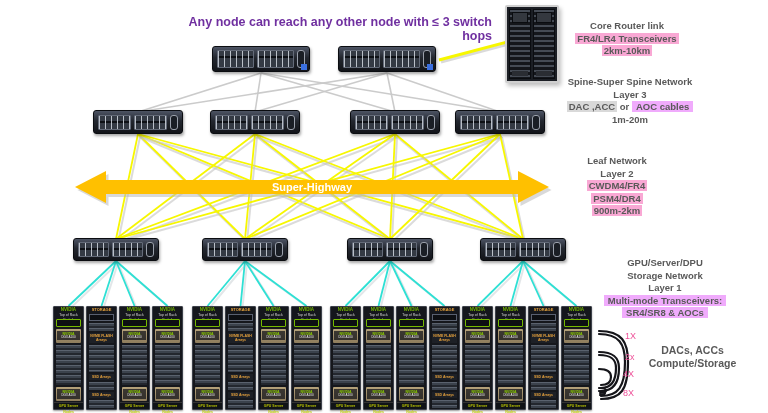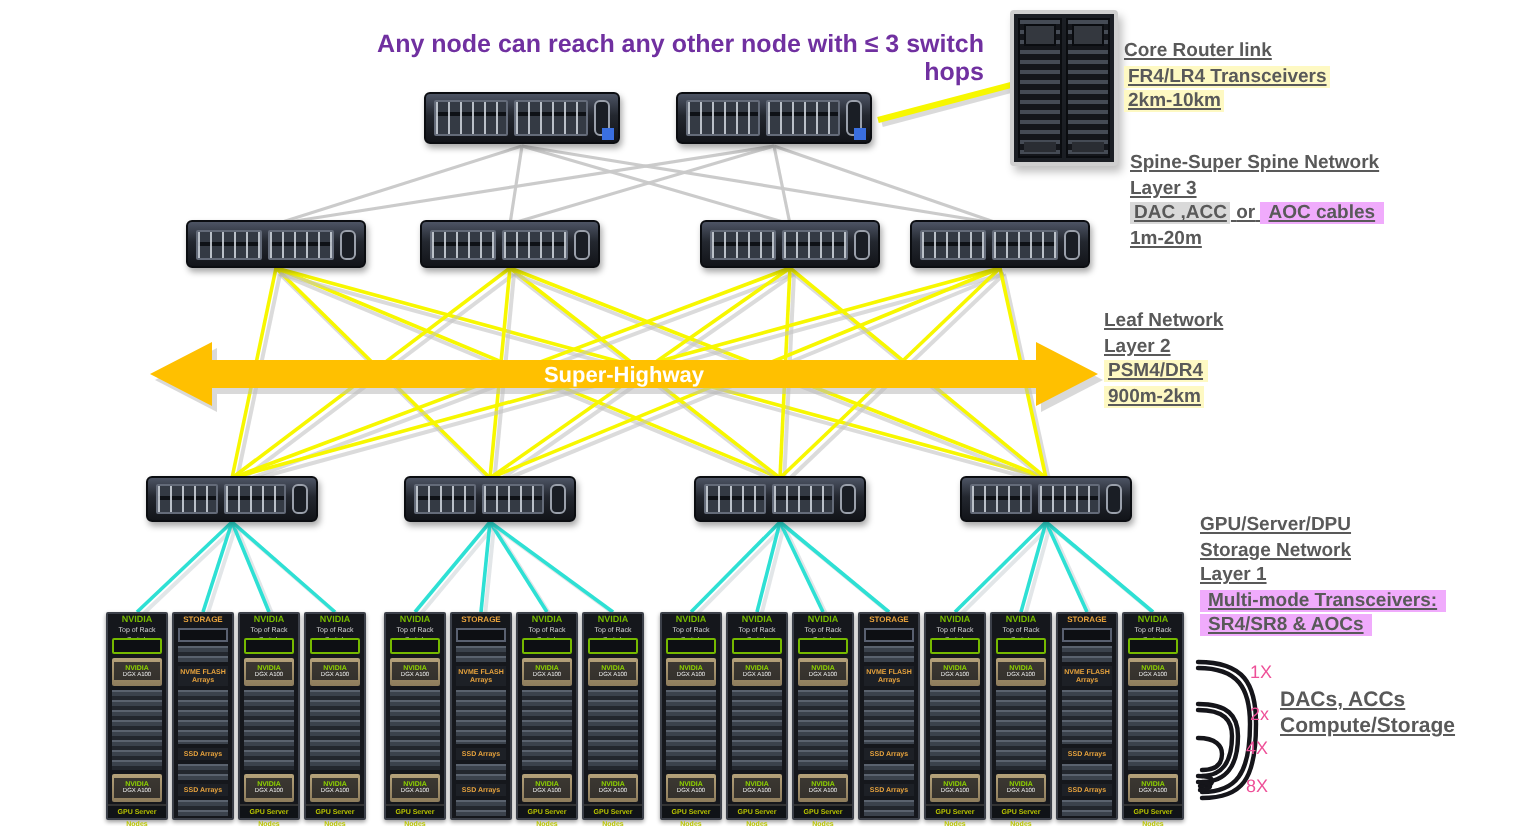--- a/index.html
+++ b/index.html
@@ -4,22 +4,22 @@
 <style>
   html,body{margin:0;padding:0;background:#fff;}
   .stage{position:relative;width:768px;height:413px;background:#fff;overflow:hidden;
          font-family:"Liberation Sans",sans-serif;}
   #wires{position:absolute;left:0;top:0;width:768px;height:413px;}
 
   .title{position:absolute;left:158px;top:15px;width:334px;text-align:right;
          font-weight:bold;font-size:12.5px;color:#7030A0;}
 
   .lbl{position:absolute;font-weight:bold;font-size:9.5px;color:#595959;
-       text-align:left;line-height:12.5px;text-decoration:underline;}
-  .hl-y{background:#fef9c3;padding:0 2px;}
+       text-align:center;line-height:12.5px;}
+  .hl-y{background:#f9a8d4;padding:0 2px;}
   .hl-c{background:#f0abfc;padding:0 4px;}
   .hl-g{background:#D9D9D9;padding:0 2px;}
 
   .mult{position:absolute;font-weight:normal;font-size:9px;color:#EE5098;}
 
   
   .sw{position:absolute;display:flex;align-items:center;gap:3px;padding:0 4px;box-sizing:border-box;
       background:linear-gradient(180deg,#4d5464,#23272f 45%,#121419);
       border:1px solid #0b0d11;border-radius:3px;box-shadow:1px 2px 3px rgba(0,0,0,.35);}
   .pb{flex:1;height:13px;border:1px solid #646b79;border-radius:1px;
@@ -170,20 +170,21 @@
   <div class="lbl" style="left:565px;top:76px;width:130px">
     <div>Spine-Super Spine Network</div>
     <div>Layer 3</div>
     <div><span class="hl-g">DAC ,ACC</span> <span>or</span> <span class="hl-c">AOC cables</span></div>
     <div>1m-20m</div>
   </div>
 
   <div class="lbl" style="left:552px;top:155px;width:130px">
     <div>Leaf Network</div>
     <div>Layer 2</div>
+    <div><span class="hl-y">CWDM4/FR4</span></div>
     <div><span class="hl-y">PSM4/DR4</span></div>
     <div><span class="hl-y">900m-2km</span></div>
   </div>
 
   <div class="lbl" style="left:600px;top:257px;width:130px">
     <div>GPU/Server/DPU</div>
     <div>Storage Network</div>
     <div>Layer 1</div>
     <div><span class="hl-c">Multi-mode Transceivers:</span></div>
     <div><span class="hl-c">SR4/SR8 &amp; AOCs</span></div>

